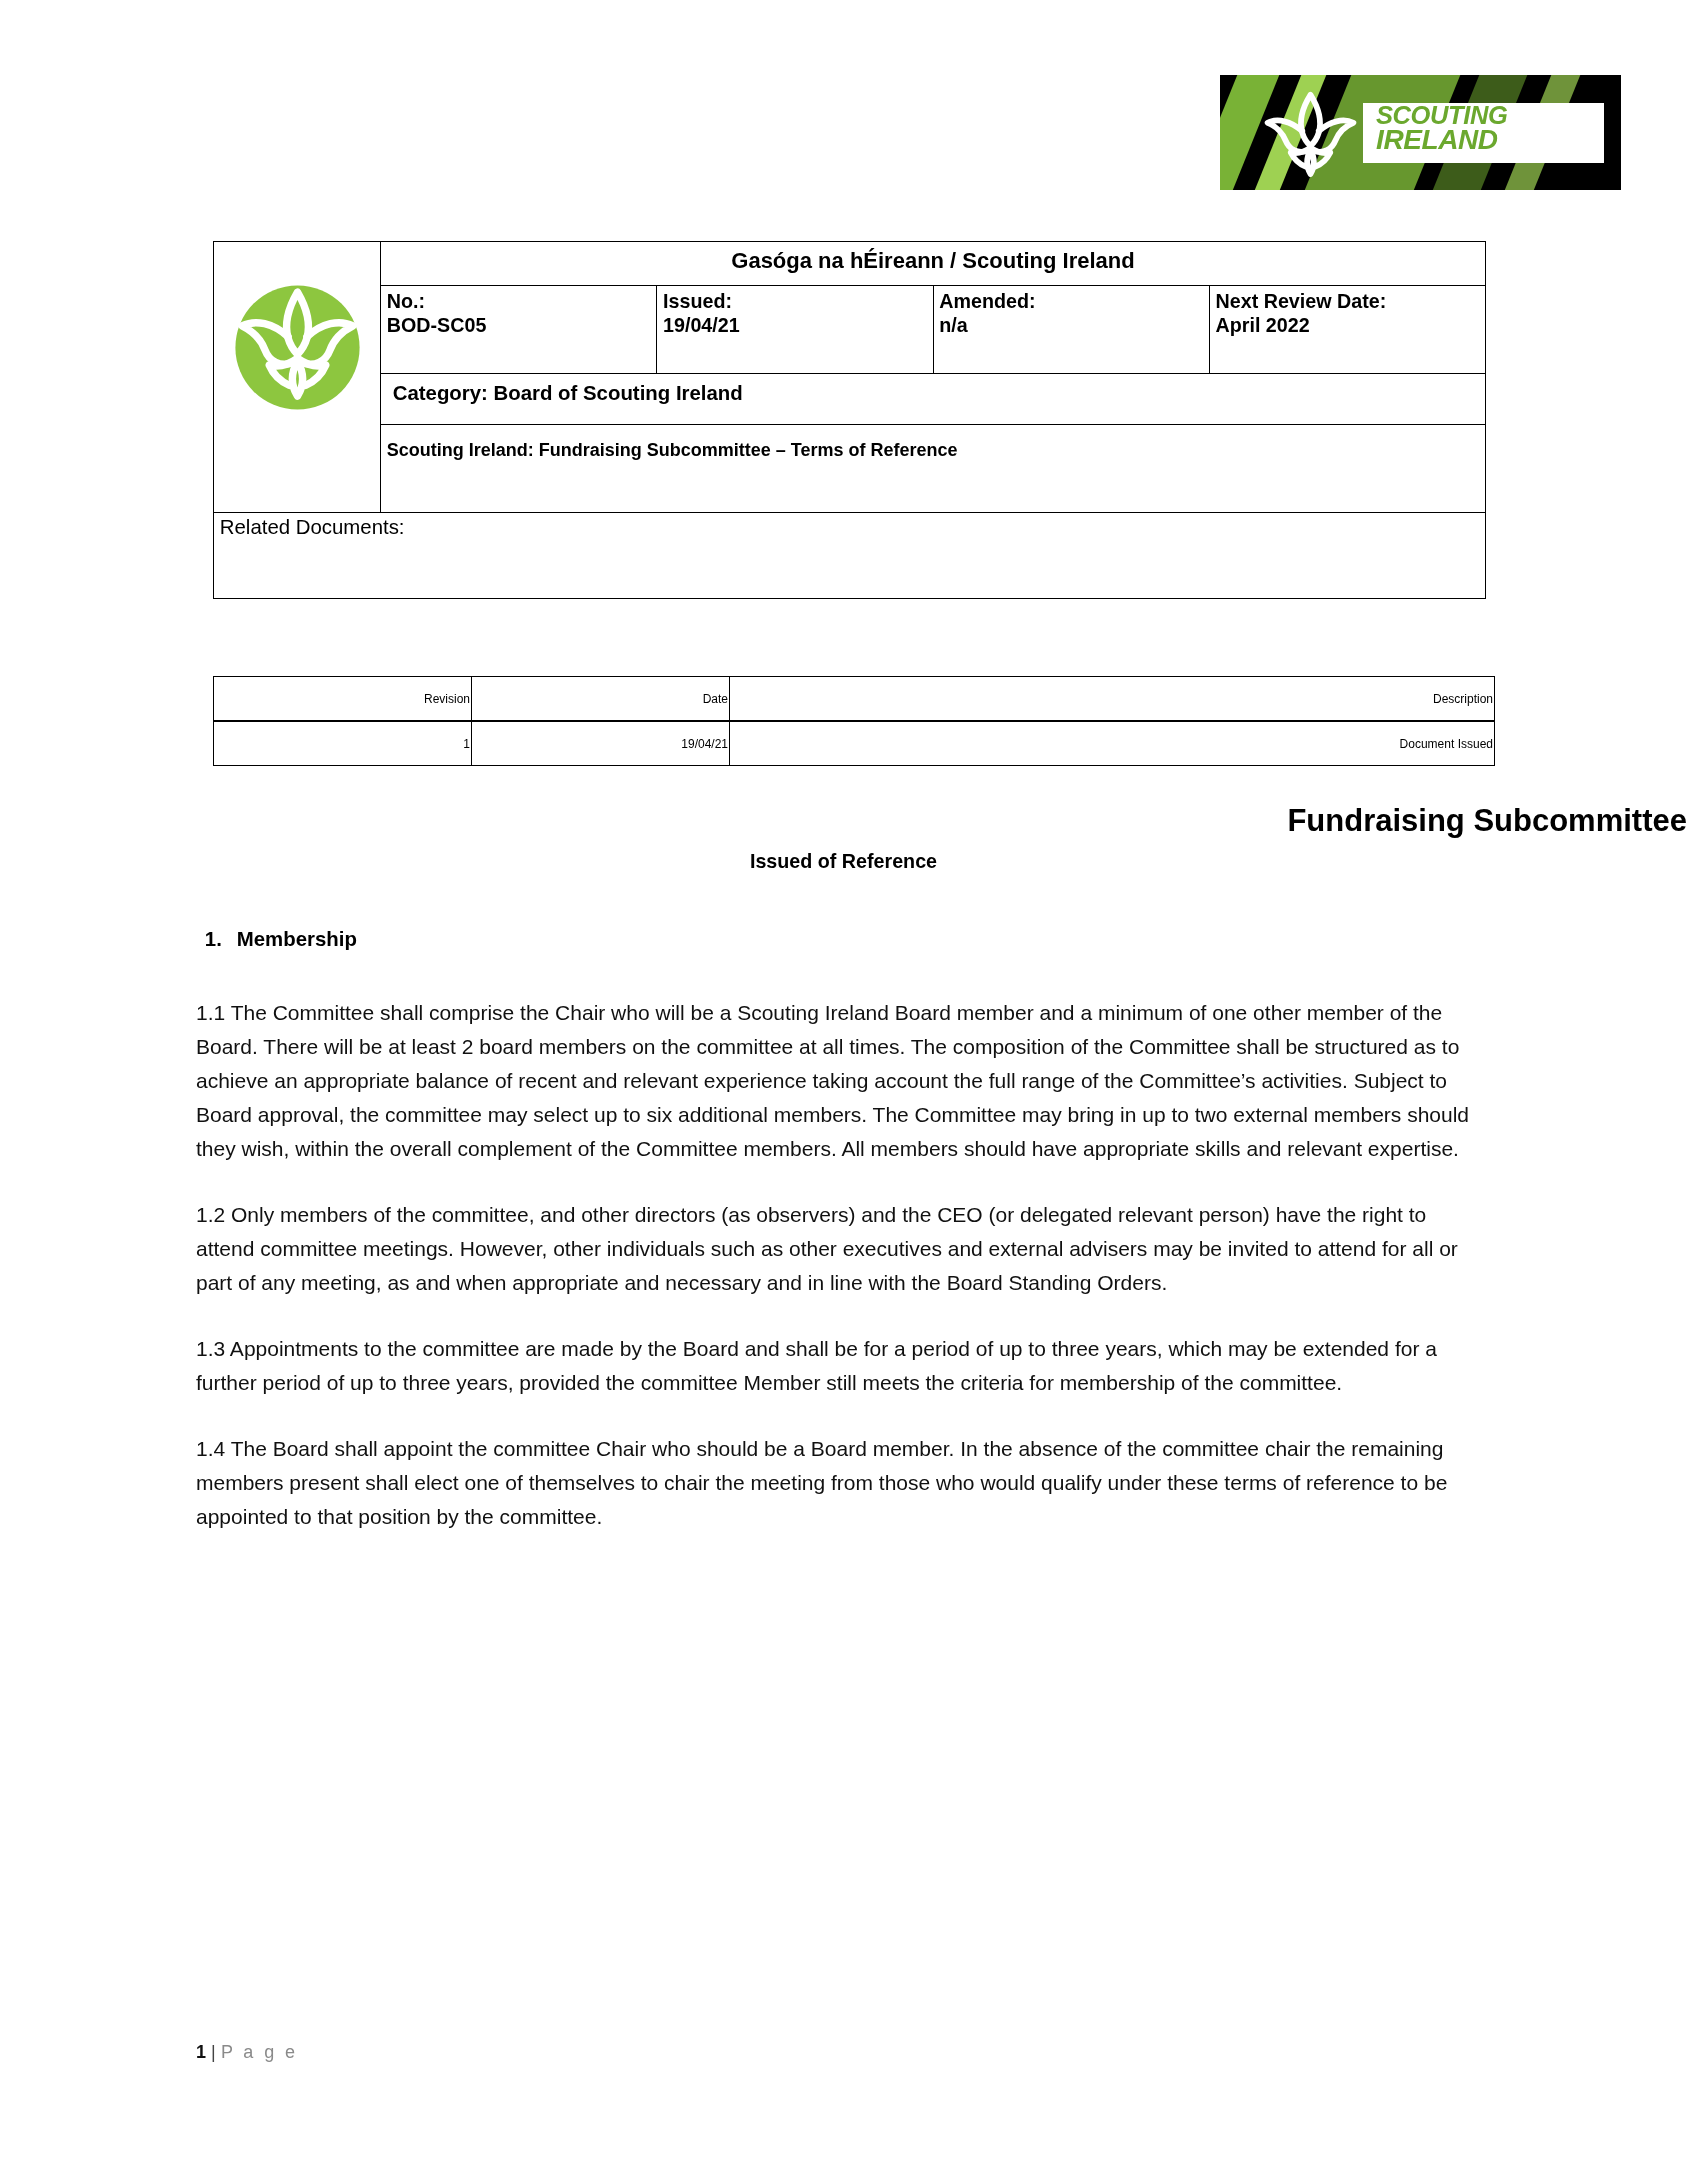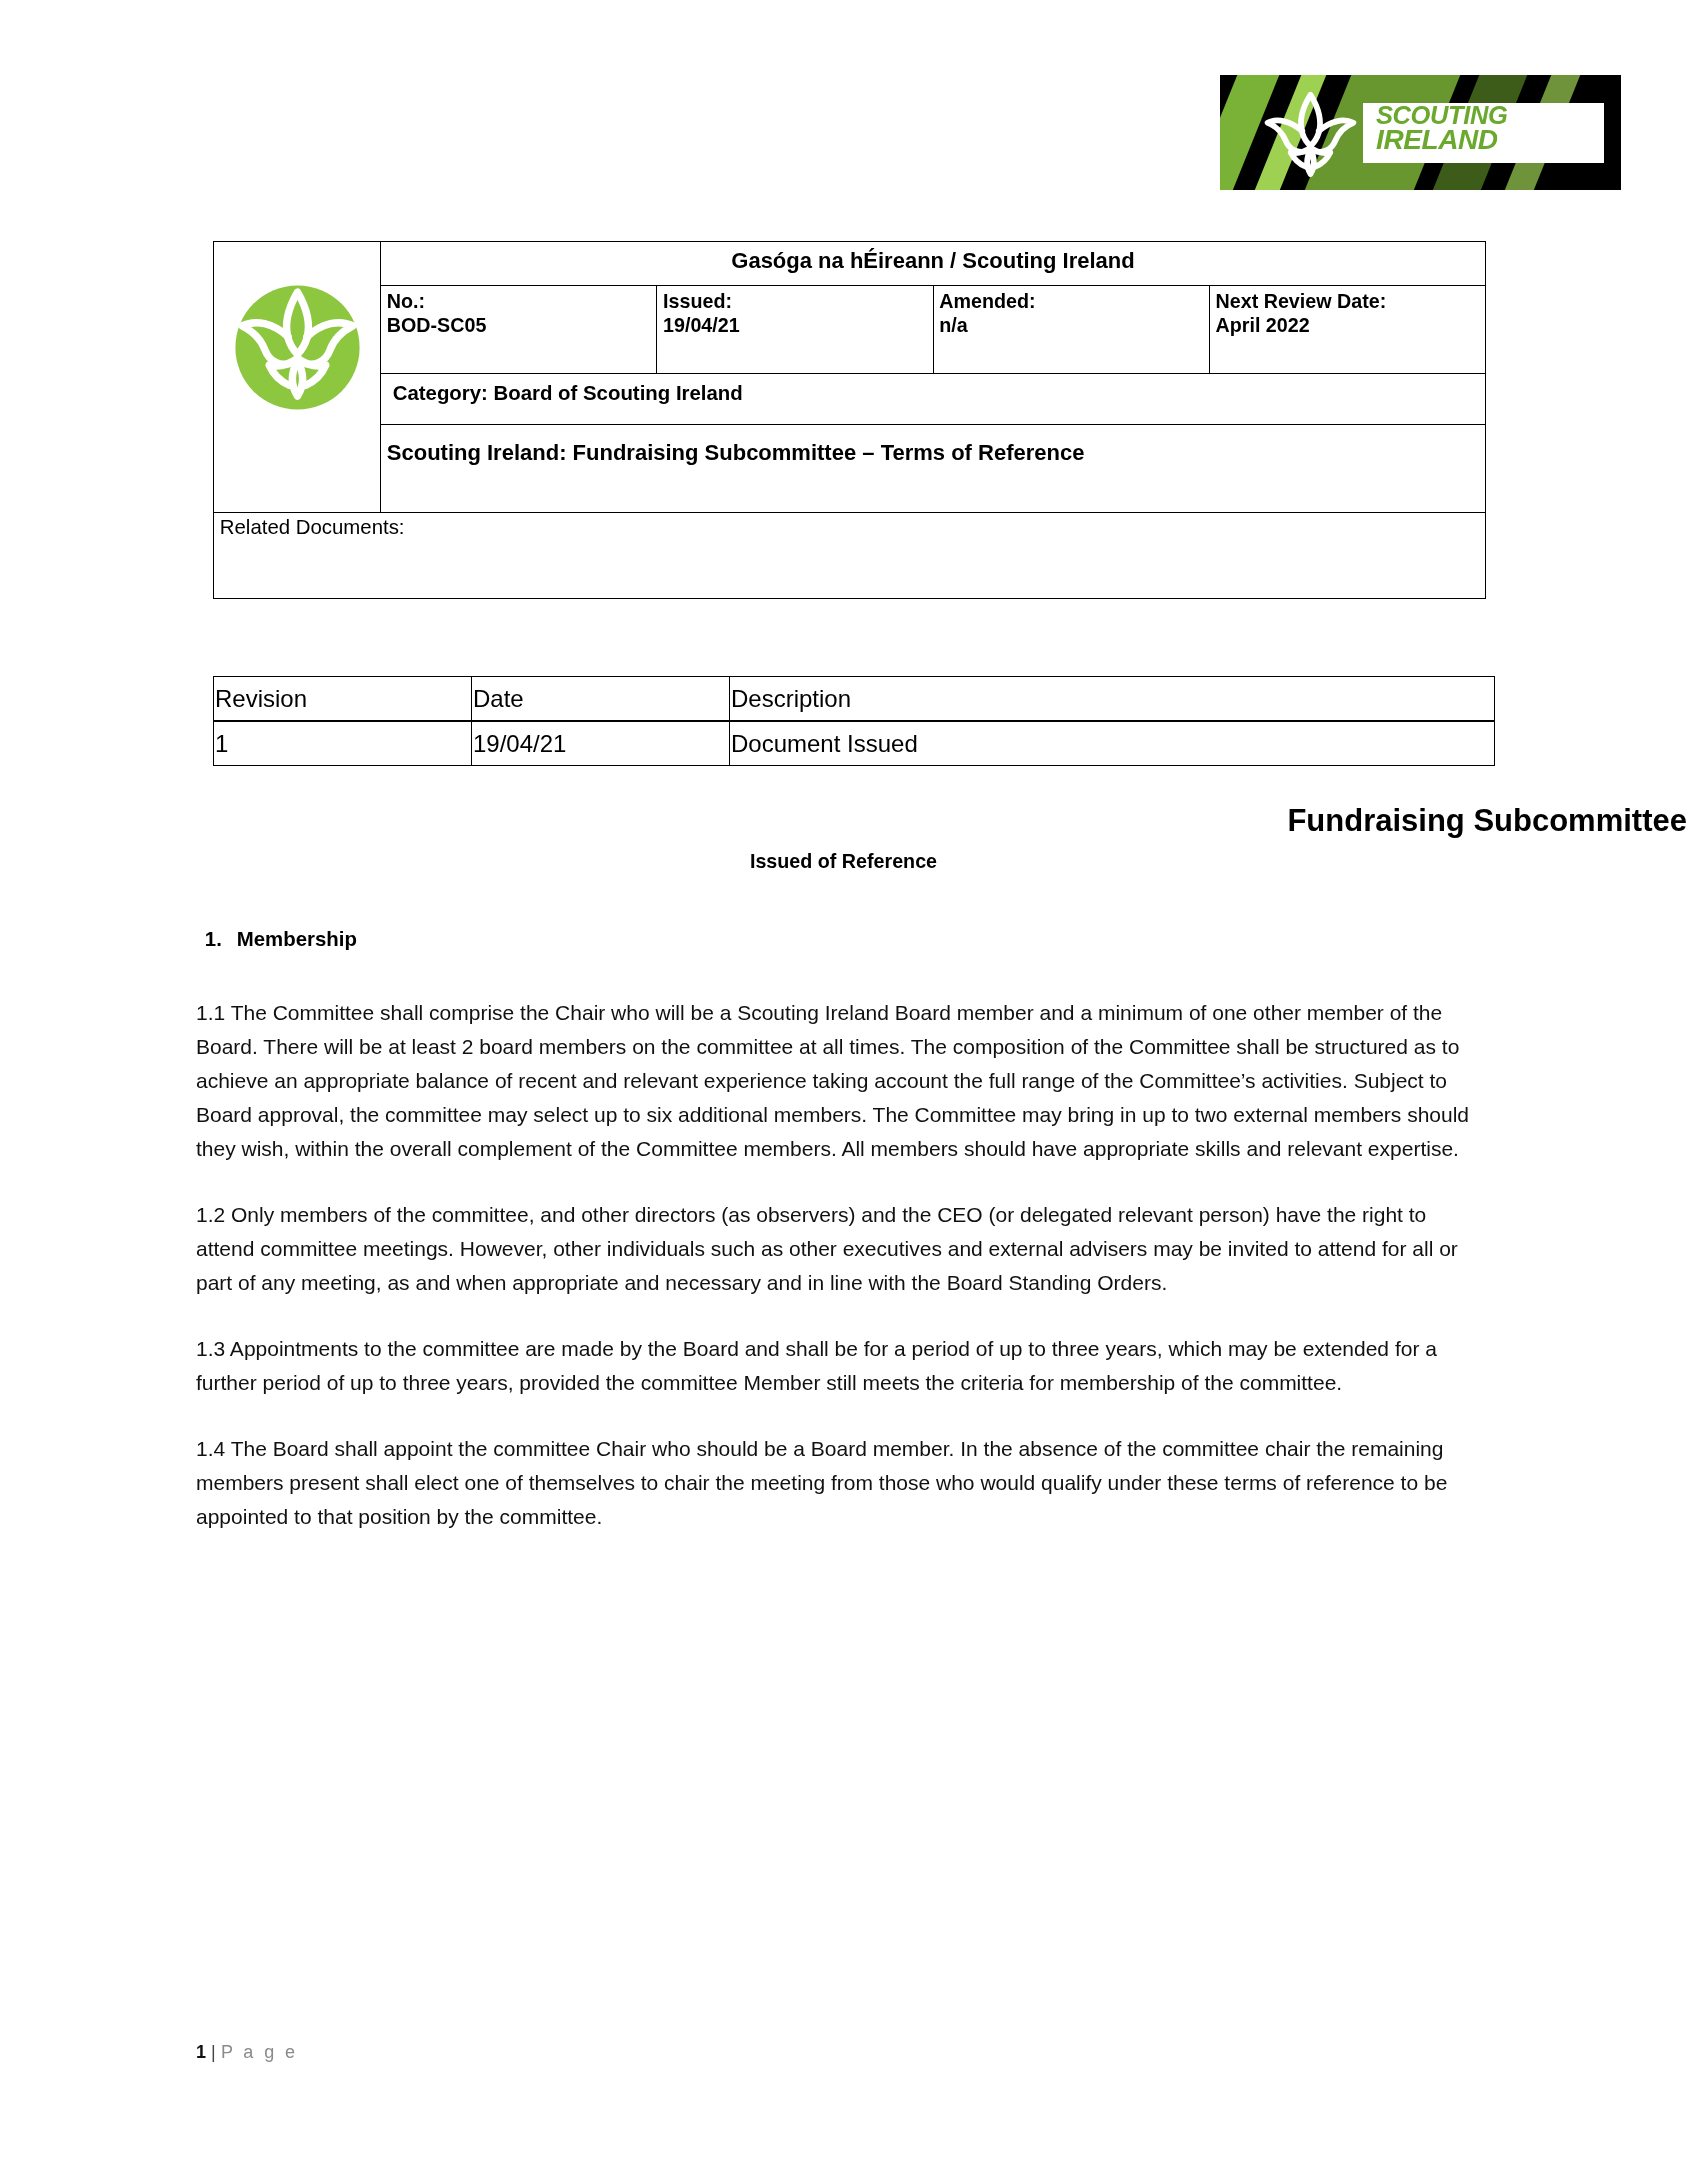--- a/index.html
+++ b/index.html
@@ -114,21 +114,21 @@
   }
   .meta-cell { height: 82px; border-radius: 15px; }
   .cat-cell {
     font-size: 20.4px;
     font-weight: bold;
     height: 39px;
     padding-left: 11.7px !important;
     padding-top: 7.3px !important;
   }
   .doc-title-cell {
-    font-size: 22px;
+    font-size: 18px;
     font-weight: bold;
     height: 70px;
     line-height: 1.28;
     padding-top: 14.6px !important;
   }
   .related-cell {
     font-size: 20.4px;
     font-weight: normal;
     height: 79px;
     padding-top: 2.9px !important;
@@ -138,22 +138,22 @@
   .rev-table {
     position: absolute;
     left: 213px;
     top: 676px;
     width: 1273px;
     border-collapse: collapse;
     table-layout: fixed;
   }
   .rev-table td {
     border: 1.5px solid #000000;
-    text-align: left;
-    font-size: 24px;
+    text-align: right;
+    font-size: 12px;
     font-family: "Liberation Sans", sans-serif;
     height: 41px;
     vertical-align: middle;
   }
   .rev-c1 { width: 255px; }
   .rev-c2 { width: 255px; }
   .rev-c3 { width: 762px; }
   .rev-table .rev-head td { border-bottom: 2.2px solid #000; }
   .rev-date-cell { font-size: 20.4px; }
 

